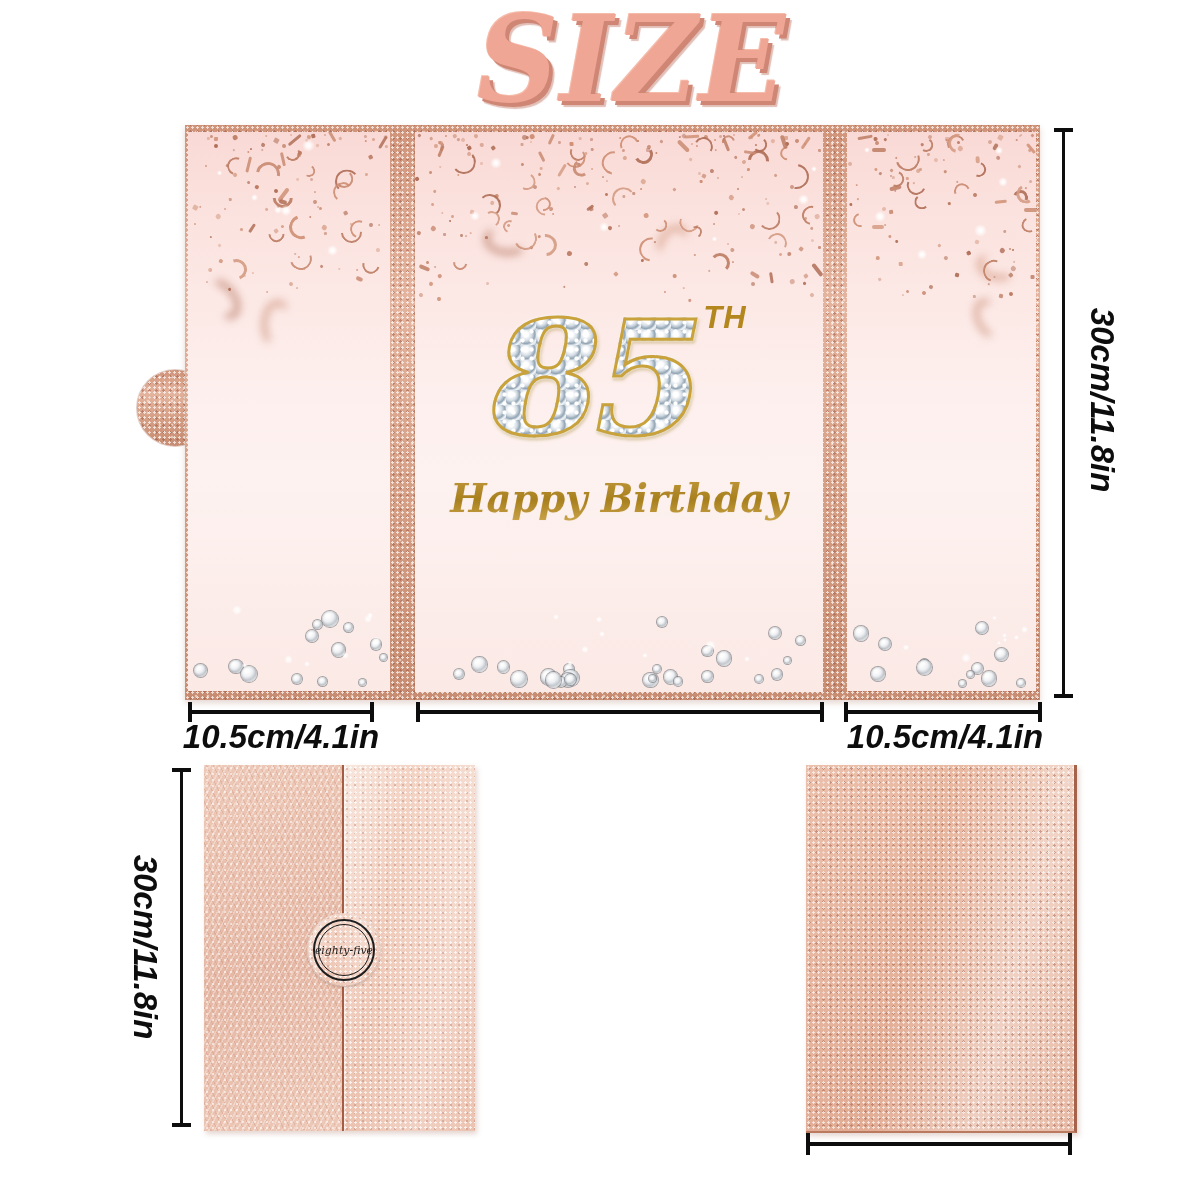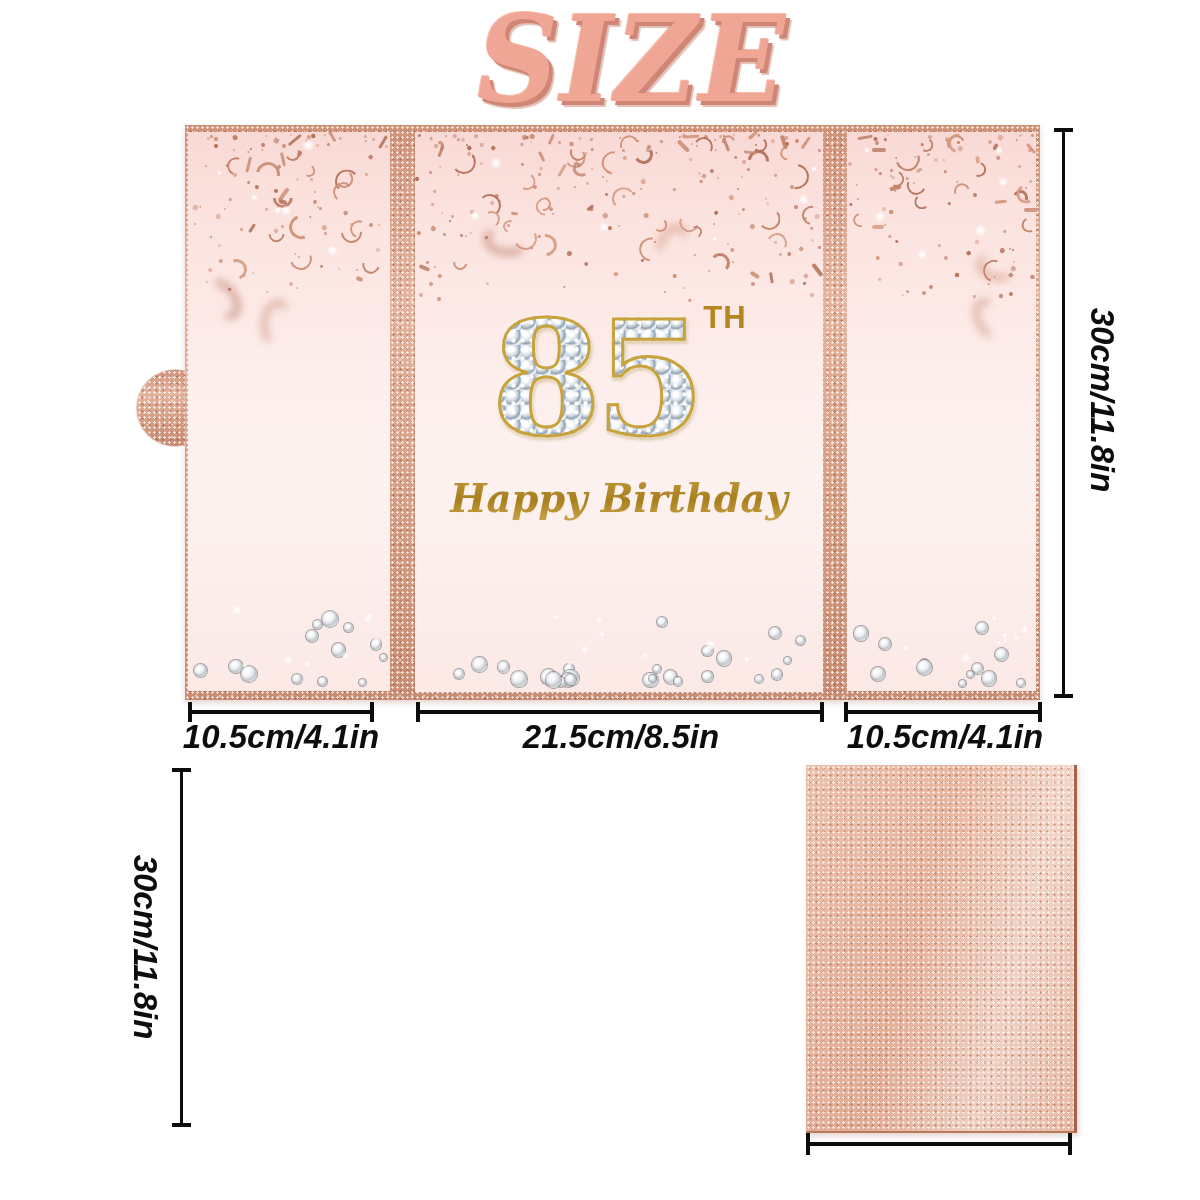--- a/index.html
+++ b/index.html
@@ -57,21 +57,21 @@
        box-shadow:0 0 0 1px rgba(170,105,85,.35);}
   .open-card{position:absolute;left:185px;top:125px;width:855px;height:575px;
              box-shadow:0 3px 6px rgba(150,90,70,.25);}
   .panel{position:absolute;top:7px;height:559px;overflow:hidden;
          background:linear-gradient(180deg,#f9d9d5 0%,#fbe2de 14%,#fdefed 46%,#fdf2f0 62%,#fbe9e5 100%);}
   .p1{left:3px;width:202px;}
   .p2{left:230px;width:408px;height:560px;}
   .p3{left:662px;width:189px;}
 
   .center-art{position:absolute;left:0;right:0;top:168px;text-align:center;}
-  .num-row{white-space:nowrap;line-height:1;}
+  .num-row{white-space:nowrap;line-height:1;font-style:italic;}
   .num{display:inline-block;font-family:"DejaVu Serif", serif;font-weight:bold;
        font-size:158px;line-height:1;letter-spacing:-6px;
        color:#eef2f6;
        background-color:#dde4ea;
        background-image:
          radial-gradient(circle at 50% 50%, #ffffff 0 1.6px, rgba(255,255,255,0) 2.6px),
          radial-gradient(circle at 32% 30%, #ffffff 0 16%, #d3dce4 42%, #93a5b4 62%, #f3f7fa 78%, #aebbc7 100%);
        background-size:9px 9px,15px 15px;
        -webkit-background-clip:text;background-clip:text;
        -webkit-text-fill-color:transparent;
@@ -662,27 +662,36 @@
   </div>
 
   <div class="dim" style="left:190px;top:710px;width:182px;height:4px;"></div>
   <div class="dim" style="left:188px;top:702px;width:4px;height:20px;"></div>
   <div class="dim" style="left:370px;top:702px;width:4px;height:20px;"></div>
   <div class="dim-label" style="left:281px;top:718px;transform:translateX(-50%);">10.5cm/4.1in</div>
 
   <div class="dim" style="left:418px;top:710px;width:404px;height:4px;"></div>
   <div class="dim" style="left:416px;top:702px;width:4px;height:20px;"></div>
   <div class="dim" style="left:820px;top:702px;width:4px;height:20px;"></div>
-  <div class="dim-label" style="left:621px;top:718px;transform:translateX(-50%);">21.5cm/8.5in</div>
 
   <div class="dim" style="left:846px;top:710px;width:194px;height:4px;"></div>
   <div class="dim" style="left:844px;top:702px;width:4px;height:20px;"></div>
   <div class="dim" style="left:1038px;top:702px;width:4px;height:20px;"></div>
   <div class="dim-label" style="left:945px;top:718px;transform:translateX(-50%);">10.5cm/4.1in</div>
 
+  <div class="front-card">
+    <div class="front-left leather"></div>
+    <div class="front-right glitter-light"></div>
+    <div class="seam"></div>
+    <div class="seal glitter-light">
+      <div class="seal-ring"></div>
+      <div class="seal-ring inner"></div>
+      <div class="seal-text">eighty-five</div>
+    </div>
+  </div>
 
   <div class="dim" style="left:180px;top:768px;width:3px;height:359px;"></div>
   <div class="dim" style="left:172px;top:768px;width:19px;height:4px;"></div>
   <div class="dim" style="left:172px;top:1123px;width:19px;height:4px;"></div>
   <div class="vwrap" style="left:145px;top:947px;">
     <span class="dim-label">30cm/11.8in</span>
   </div>
 
   <div class="back-card backcard"></div>
 

